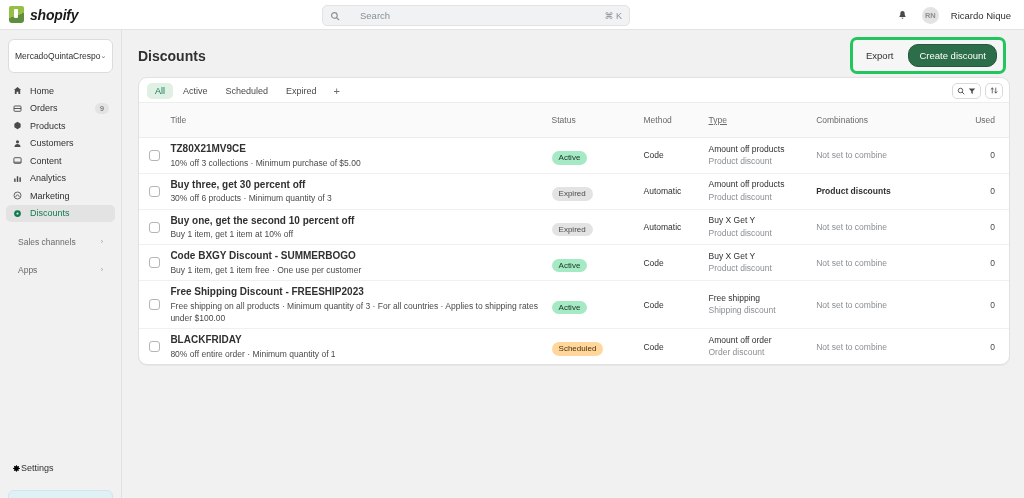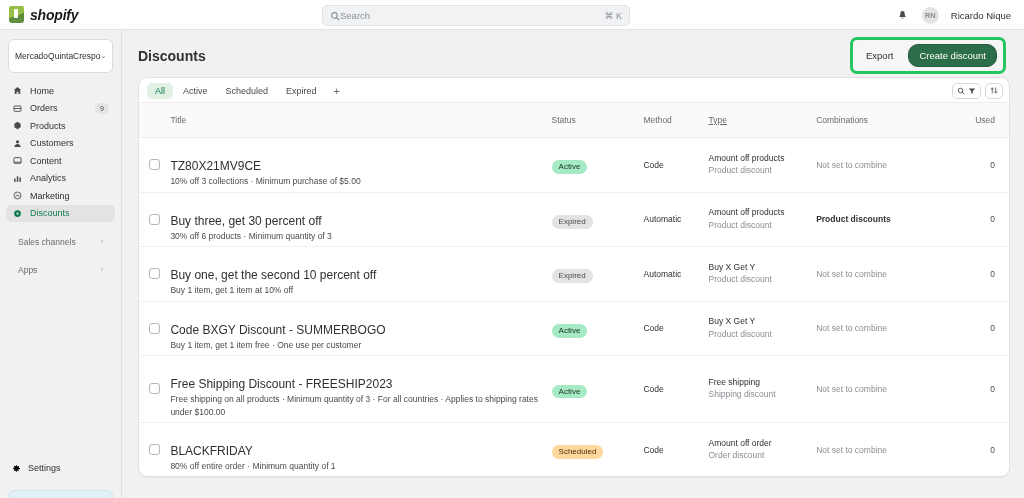--- a/index.html
+++ b/index.html
@@ -35,21 +35,21 @@
   .search-box {
     position: absolute; left: 322px; top: 5px;
     width: 308px; height: 21px;
     background: #f1f2f4;
     border: 1px solid #e1e3e5;
     border-radius: 5px;
     display: flex; align-items: center;
     padding: 0 7px;
   }
   .search-box .sicon { color: #8a8f94; display:flex; }
-  .search-ph { font-size: 9.5px; color: #8a8f94; margin-left: 0; flex: 1; }
+  .search-ph { font-size: 9.5px; color: #8a8f94; margin-left: 20px; flex: 1; }
   .search-kbd { font-size: 9px; color: #8a8f94; }
 
   .topbar-right {
     position: absolute; right: 8px; top: 0; height: 30px;
     display: flex; align-items: center; gap: 9px;
   }
   .bell { color: #4a4a4a; display: flex; }
   .user-chip { display: flex; align-items: center; gap: 12px; padding: 2px 5px; border-radius: 5px; }
   .avatar {
     width: 17px; height: 17px; border-radius: 50%;
@@ -100,21 +100,21 @@
   }
   .nav-section {
     margin-top: 12px; padding: 0 12px;
     height: 16px; display: flex; align-items: center; justify-content: space-between;
   }
   .nav-section span { font-size: 8.5px; color: #6a6a6a; }
   .nav-section .arr { font-size: 7px; color: #9a9a9a; }
 
   .settings-row {
     position: absolute; bottom: 22px; left: 6px; right: 6px;
-    height: 17px; display: flex; align-items: center; gap: 7px; padding: 0 6px;
+    height: 17px; display: flex; align-items: center; padding: 0 6px;
   }
   .settings-row .nlabel { font-size: 9px; color: #303030; }
   .bottom-strip {
     position: absolute; bottom: -8px; left: 8px; right: 8px;
     height: 16px; background: #e0f0f5; border: 1px solid #cfe6ee; border-radius: 6px;
   }
 
   
   .main { position: absolute; top: 30px; left: 122px; width: 902px; height: 468px; background: #f1f1f1; }
 
@@ -175,21 +175,21 @@
   .c-used { width: 42px; text-align: right; padding-right: 14px; }
 
   tbody tr { border-bottom: 1px solid #f0f0f0; height: 32px; }
   tbody tr:last-child { border-bottom: none; }
   td { padding: 4px 0; vertical-align: middle; }
 
   .cb {
     width: 11px; height: 11px; border: 1px solid #b5b5b5;
     border-radius: 3px; background: #fff; margin-left: 10px;
   }
-  .d-title { font-size: 12px; font-weight: 400; color: #303030; line-height: 1.35; margin-top: 16px; }
+  .d-title { font-size: 10px; font-weight: 700; color: #303030; line-height: 1.35; }
   .d-sub { font-size: 8.5px; color: #4a4a4a; line-height: 1.45; margin-top: 1px; }
 
   .badge {
     display: inline-block; font-size: 8px; font-weight: 500;
     padding: 2px 7px; border-radius: 8px; line-height: 1.2;
   }
   .badge.active { background: #a6e9c5; color: #14331f; }
   .badge.expired { background: #e3e3e3; color: #4a4a4a; }
   .badge.scheduled { background: #ffd79d; color: #4a2f08; }
 

